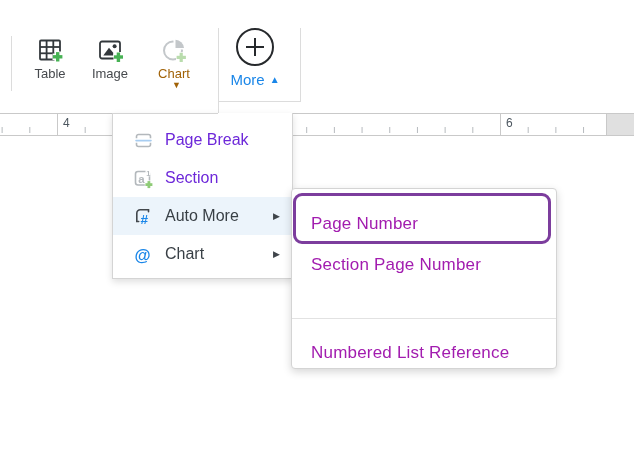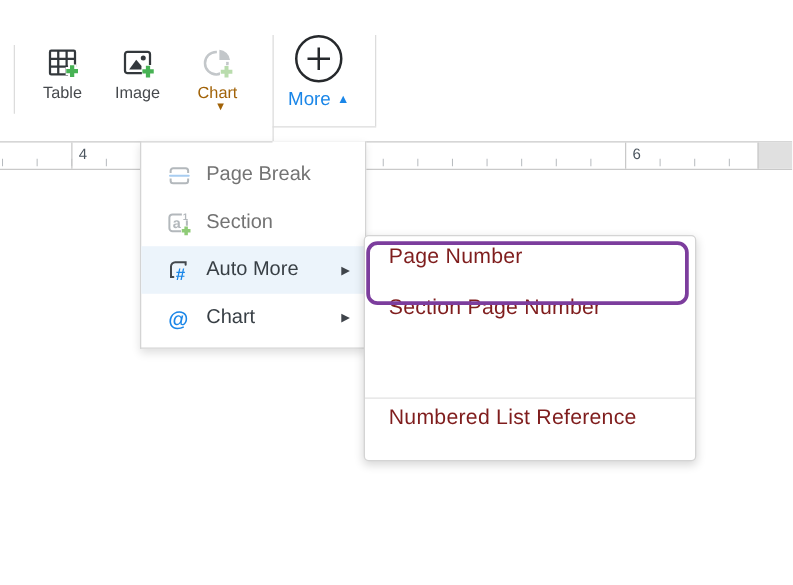--- a/index.html
+++ b/index.html
@@ -41,29 +41,29 @@
   #rn-4{left:63px;} #rn-5{left:284px;} #rn-6{left:506px;}
   #margin-block{position:absolute;right:0;top:0;bottom:0;width:27px;background:#e0e0e0;border-left:1px solid #c9c9c9;}
 
   
   #insert-menu{position:absolute;left:112px;top:113px;width:179px;height:165px;background:#fff;
          border:1px solid #d4d4d4;border-top:none;box-shadow:0 3px 7px rgba(0,0,0,.13);z-index:3;}
   #insert-menu .top-border{position:absolute;left:-1px;top:0;width:106px;height:1px;background:#d4d4d4;}
   .menu-item{position:absolute;left:0;right:0;height:38px;display:flex;align-items:center;
          padding:0 12px 0 20px;font-size:16px;color:#383f45;cursor:pointer;box-sizing:border-box;}
   .menu-item .mi-icon{width:21px;height:21px;margin-right:11px;flex:none;}
-  .menu-item.disabled{color:#737373;}
+  .menu-item.disabled{color:#6d28d9;}
   .menu-item .arrow{margin-left:auto;font-size:9px;color:#3f444a;}
   #mi-0{top:8px;} #mi-1{top:46px;} #mi-2{top:84px;background:#ecf4fb;} #mi-3{top:122px;}
 
   
   #auto-text-submenu{position:absolute;left:291px;top:188px;width:264px;height:179px;background:#fff;
          border:1px solid #d4d4d4;border-radius:4px;box-shadow:0 3px 8px rgba(0,0,0,.16);z-index:4;}
-  .sub-item{position:absolute;left:0;right:0;height:39px;display:flex;align-items:flex-start;
-         padding-left:19px;font-size:17px;letter-spacing:.2px;color:#7f1d1d;cursor:pointer;box-sizing:border-box;}
+  .sub-item{position:absolute;left:0;right:0;height:39px;display:flex;align-items:flex-end;
+         padding-left:19px;font-size:17px;letter-spacing:.2px;color:#a21caf;cursor:pointer;box-sizing:border-box;}
   #si-0{top:6px;} #si-1{top:47px;} #si-2{top:86px;} #si-3{top:135px;}
   .sub-divider{position:absolute;left:0;right:0;top:129px;height:1px;background:#e2e2e2;}
   .purple-box{position:absolute;left:1px;top:4px;width:252px;height:45px;border:3.5px solid #7c3d9d;
          border-radius:9px;pointer-events:none;z-index:5;}
 </style>
 </head>
 <body>
 
 <div class="screen">
 

